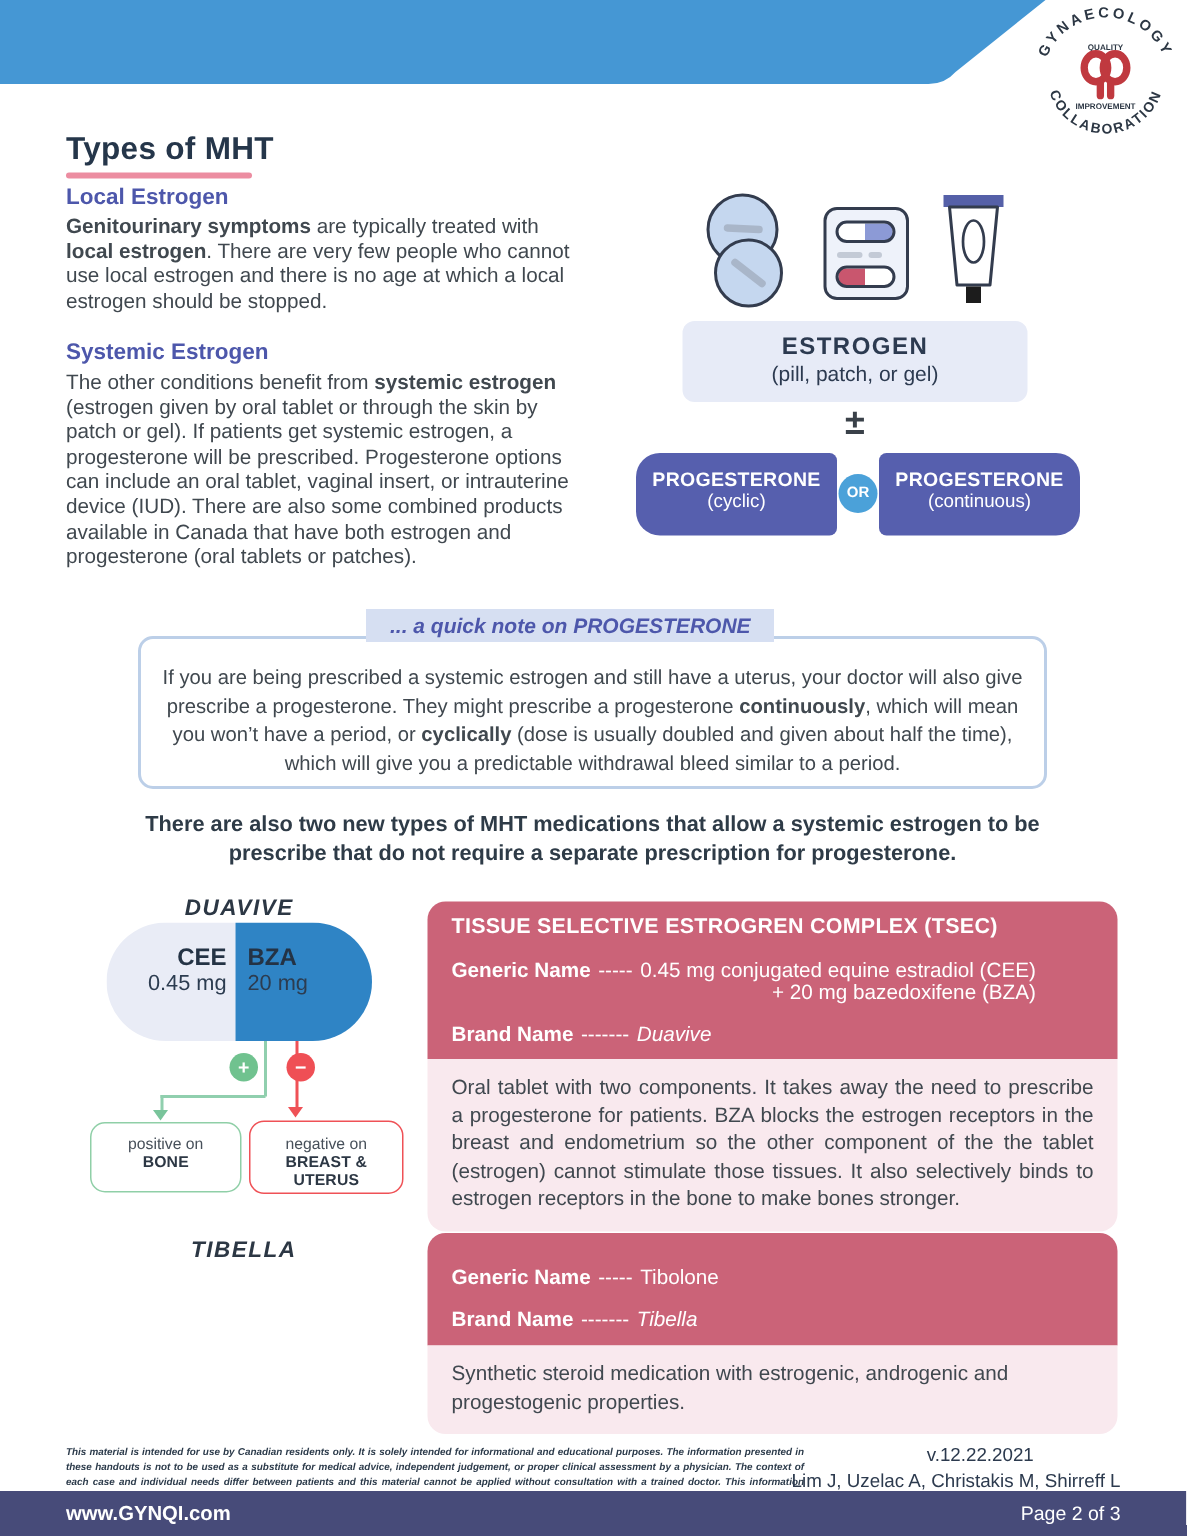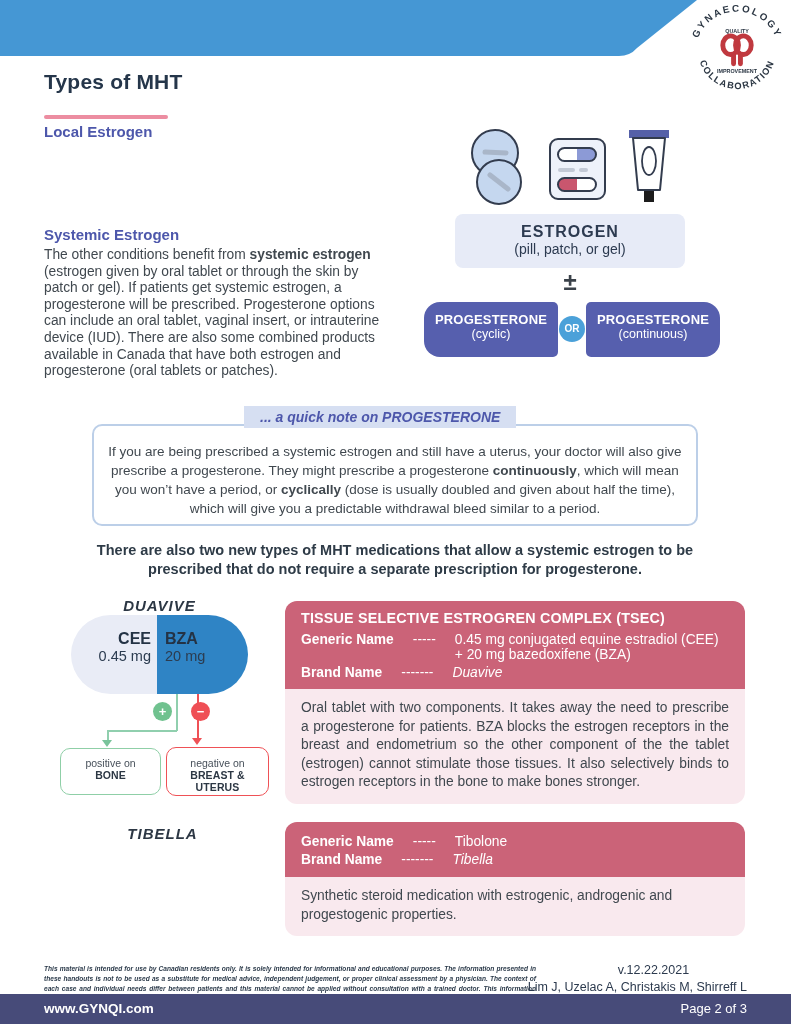--- a/index.html
+++ b/index.html
@@ -49,21 +49,21 @@
   .sign-circle{width:19px;height:19px;border-radius:50%;color:#fff;text-align:center;
                line-height:19px;font-size:13px;font-weight:bold;}
   .effect-box{background:#fff;border-radius:10px;text-align:center;box-sizing:border-box;}
   .effect-box .l1{font-size:10.5px;color:#47505a;}
   .effect-box .l2{font-size:10.5px;font-weight:bold;color:#2c3744;letter-spacing:.1px;}
 
   
   .info-box{width:460px;}
   .info-head{background:#cb6378;border-radius:12px 12px 0 0;padding:9px 16px 9px 16px;color:#fff;}
   .info-title{font-size:14.3px;font-weight:bold;letter-spacing:.2px;margin-bottom:6px;}
-  .info-row{font-size:13.8px;display:flex;gap:19px;margin-top:3px;}
+  .info-row{font-size:13.8px;display:flex;gap:5px;margin-top:13px;text-align:right;}
   .info-row .lbl{font-weight:bold;white-space:nowrap;}
   .info-row .val{white-space:pre-line;}
   .info-body{background:#f9e9ee;border-radius:0 0 12px 12px;padding:10px 16px 12px 16px;
              font-size:13.8px;line-height:18.6px;color:#40484f;}
   .just{text-align:justify;}
 
   
   .capsule3{width:191px;height:83px;border-radius:42px;overflow:hidden;display:flex;}
   .seg{display:flex;align-items:center;justify-content:center;text-align:center;
        font-size:10px;font-weight:bold;line-height:12px;padding:0 4px;box-sizing:border-box;}
@@ -104,24 +104,25 @@
     <text x="50" y="30" font-size="5.5" font-weight="bold" fill="#2c3744" text-anchor="middle" font-family="Liberation Sans, sans-serif">QUALITY</text>
     <g>
       <ellipse cx="43.5" cy="42" rx="8" ry="9.5" fill="none" stroke="#c0393f" stroke-width="5"></ellipse>
       <ellipse cx="56.5" cy="42" rx="8" ry="9.5" fill="none" stroke="#c0393f" stroke-width="5"></ellipse>
       <line x1="46.5" y1="52" x2="46.5" y2="61" stroke="#c0393f" stroke-width="5" stroke-linecap="round"></line>
       <line x1="53.5" y1="52" x2="53.5" y2="61" stroke="#c0393f" stroke-width="5" stroke-linecap="round"></line>
     </g>
     <text x="50" y="70" font-size="5.5" font-weight="bold" fill="#2c3744" text-anchor="middle" font-family="Liberation Sans, sans-serif">IMPROVEMENT</text>
   </svg>
 
-  <div class="abs page-title" style="left:44px;top:70px;">Types of MHT</div>
+  <div class="abs page-title" style="left:44px;top:88px;">Types of MHT</div>
   <div class="abs title-underline" style="left:44px;top:115px;"></div>
 
   <div class="abs h2" style="left:44px;top:123px;">Local Estrogen</div>
+  <div class="abs para" style="left:44px;top:143px;width:345px;"><span class="b">Genitourinary symptoms</span><span> are typically treated with </span><span class="b">local estrogen</span><span>. There are very few people who cannot use local estrogen and there is no age at which a local estrogen should be stopped.</span></div>
 
   <div class="abs h2" style="left:44px;top:226px;">Systemic Estrogen</div>
   <div class="abs para" style="left:44px;top:247px;width:345px;"><span>The other conditions benefit from </span><span class="b">systemic estrogen</span><span> (estrogen given by oral tablet or through the skin by patch or gel). If patients get systemic estrogen, a progesterone will be prescribed. Progesterone options can include an oral tablet, vaginal insert, or intrauterine device (IUD). There are also some combined products available in Canada that have both estrogen and progesterone (oral tablets or patches).</span></div>
 
   <svg class="abs" style="left:468px;top:126px;" width="58" height="84" viewBox="0 0 58 84">
     <circle cx="27" cy="27" r="23" fill="#c5d7ef" stroke="#333c4e" stroke-width="2"></circle>
     <line x1="17" y1="26" x2="38" y2="27" stroke="#a9b6c9" stroke-width="5" stroke-linecap="round"></line>
     <circle cx="31" cy="56" r="22" fill="#c5d7ef" stroke="#333c4e" stroke-width="2"></circle>
     <line x1="22" y1="49" x2="40" y2="63" stroke="#a9b6c9" stroke-width="5" stroke-linecap="round"></line>
   </svg>
@@ -158,21 +159,21 @@
   <div class="abs prog right" style="left:586px;top:302px;">
     <div class="l1">PROGESTERONE</div>
     <div class="l2">(continuous)</div>
   </div>
 
   <div class="abs note-box" style="left:92px;top:424px;">
     <div class="note-body"><span>If you are being prescribed a systemic estrogen and still have a uterus, your doctor will also give prescribe a progesterone. They might prescribe a progesterone </span><span class="b">continuously</span><span>, which will mean you won’t have a period, or </span><span class="b">cyclically</span><span> (dose is usually doubled and given about half the time), which will give you a predictable withdrawal bleed similar to a period.</span></div>
   </div>
   <div class="abs note-header" style="left:244px;top:406px;font-style:italic;">... a quick note on PROGESTERONE</div>
 
-  <div class="abs statement" style="left:63px;top:541px;">There are also two new types of MHT medications that allow a systemic estrogen to be prescribed that do not require a separate prescription for progesterone.</div>
+  <div class="abs statement" style="left:63px;top:541px;">There are also two new types of MHT medications that allow a systemic estrogen to be prescribe that do not require a separate prescription for progesterone.</div>
 
   <div class="abs pill-title" style="left:71px;top:597px;">DUAVIVE</div>
   <div class="abs capsule" style="left:71px;top:615px;">
     <div class="cap-left">
       <div class="cap-name">CEE</div>
       <div class="cap-dose">0.45 mg</div>
     </div>
     <div class="cap-right">
       <div class="cap-name">BZA</div>
       <div class="cap-dose">20 mg</div>

